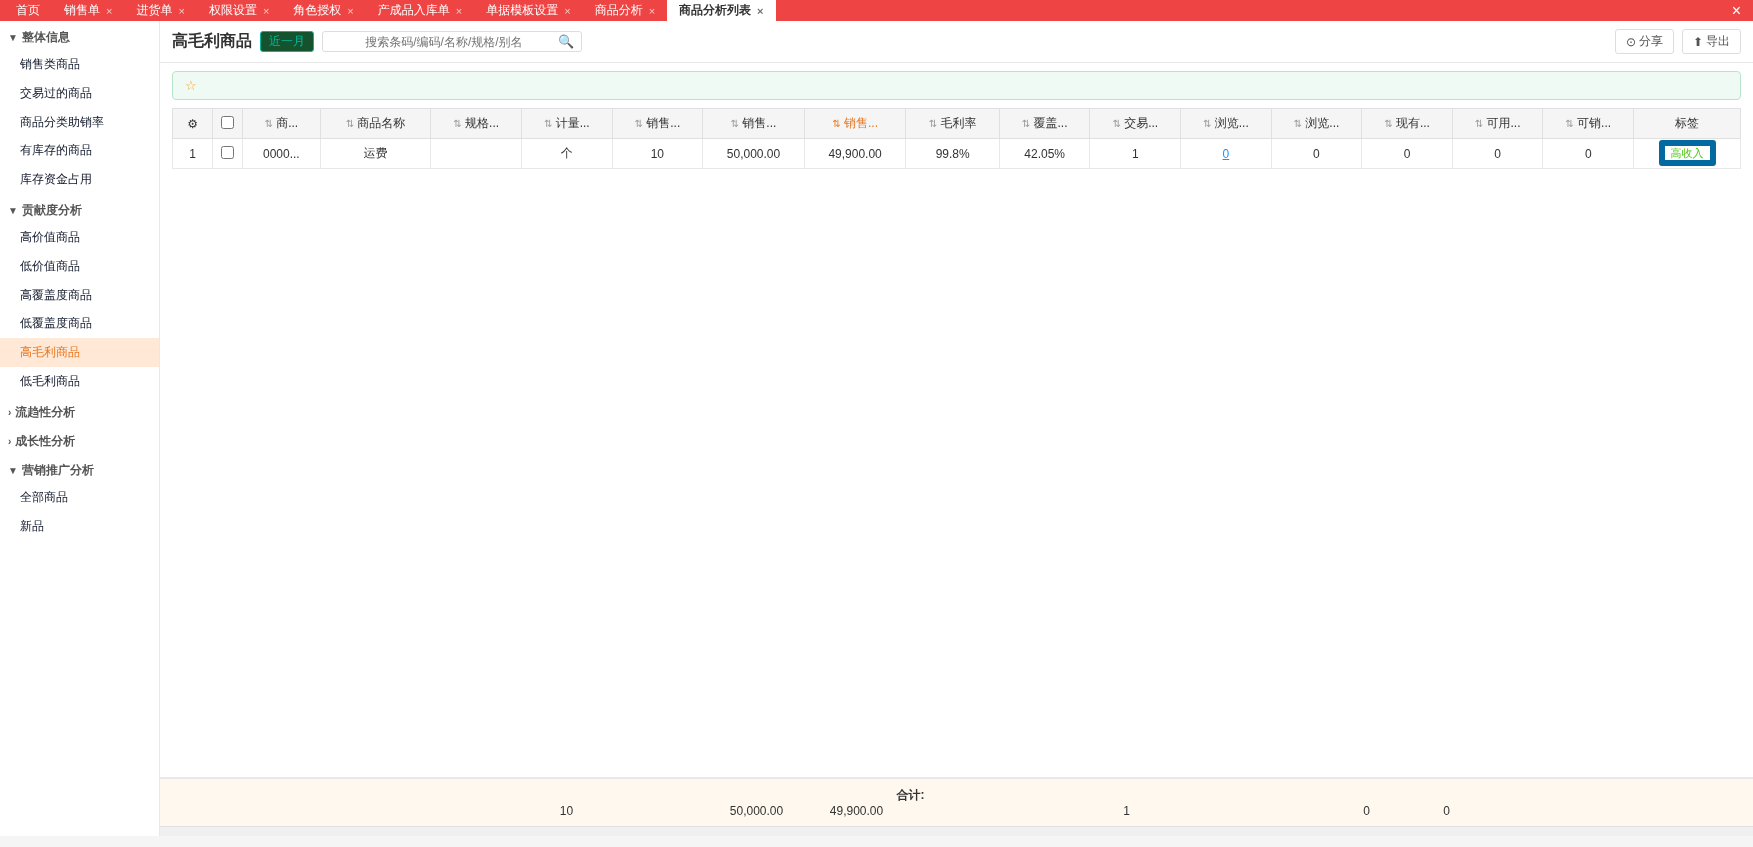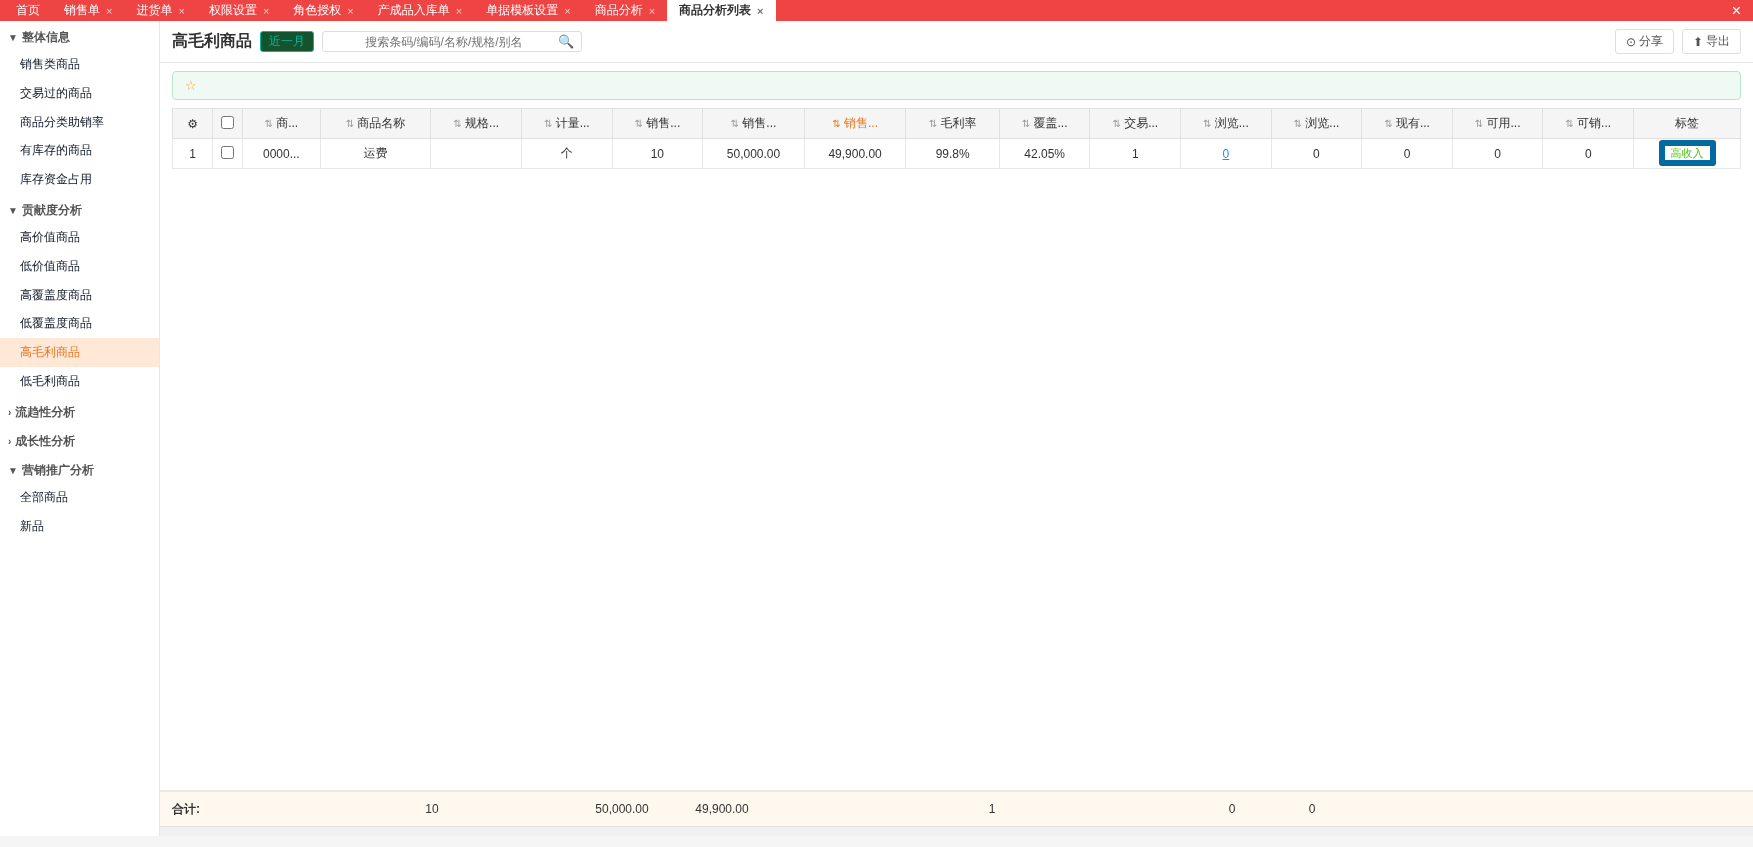--- a/index.html
+++ b/index.html
@@ -224,20 +224,21 @@
     
     .table-footer {
       background: #fff8ee;
       border-top: 2px solid #e8e8e8;
       display: flex;
       align-items: center;
       padding: 8px 12px;
       min-height: 36px;
       font-size: 12px;
       color: #333;
+      flex-direction: column;
     }
     .footer-label {
       width: 120px;
       font-weight: bold;
     }
     .footer-cells {
       display: flex;
       flex: 1;
       gap: 0;
     }

